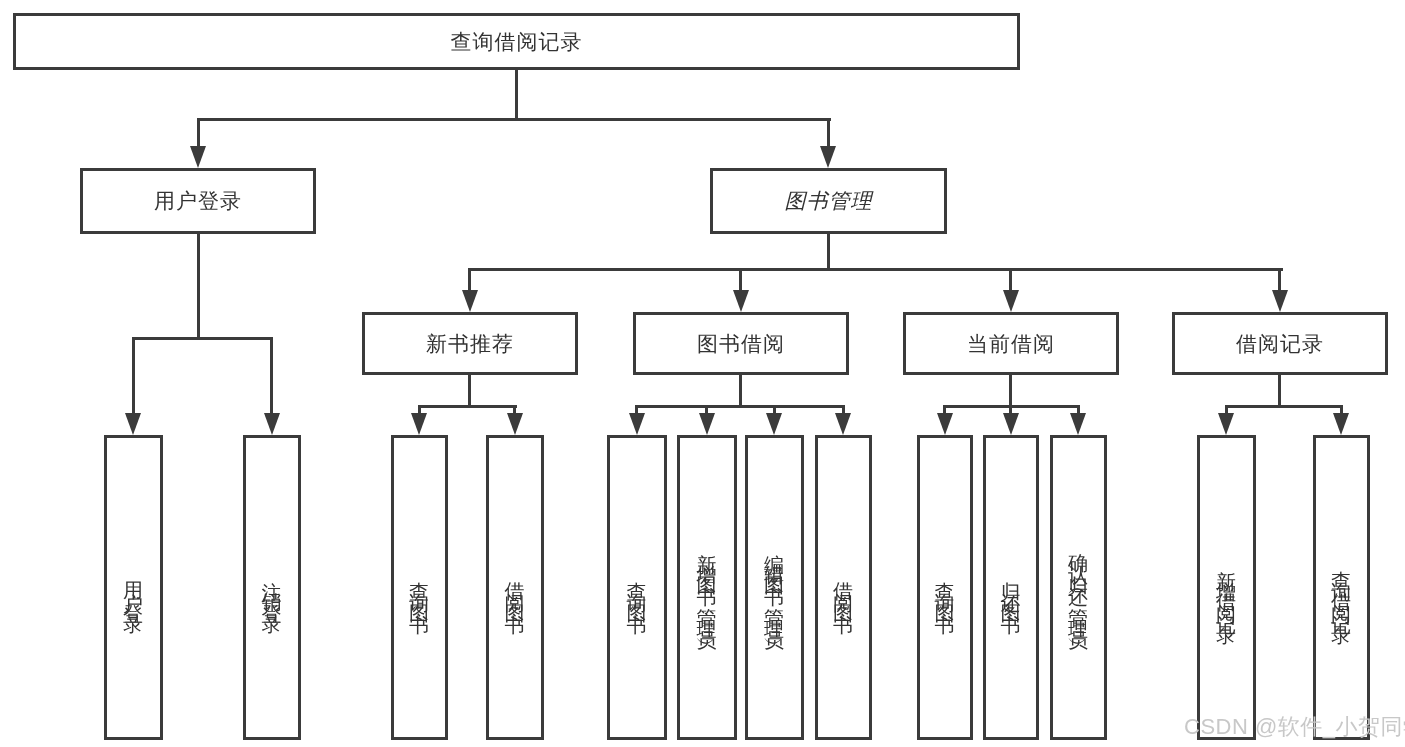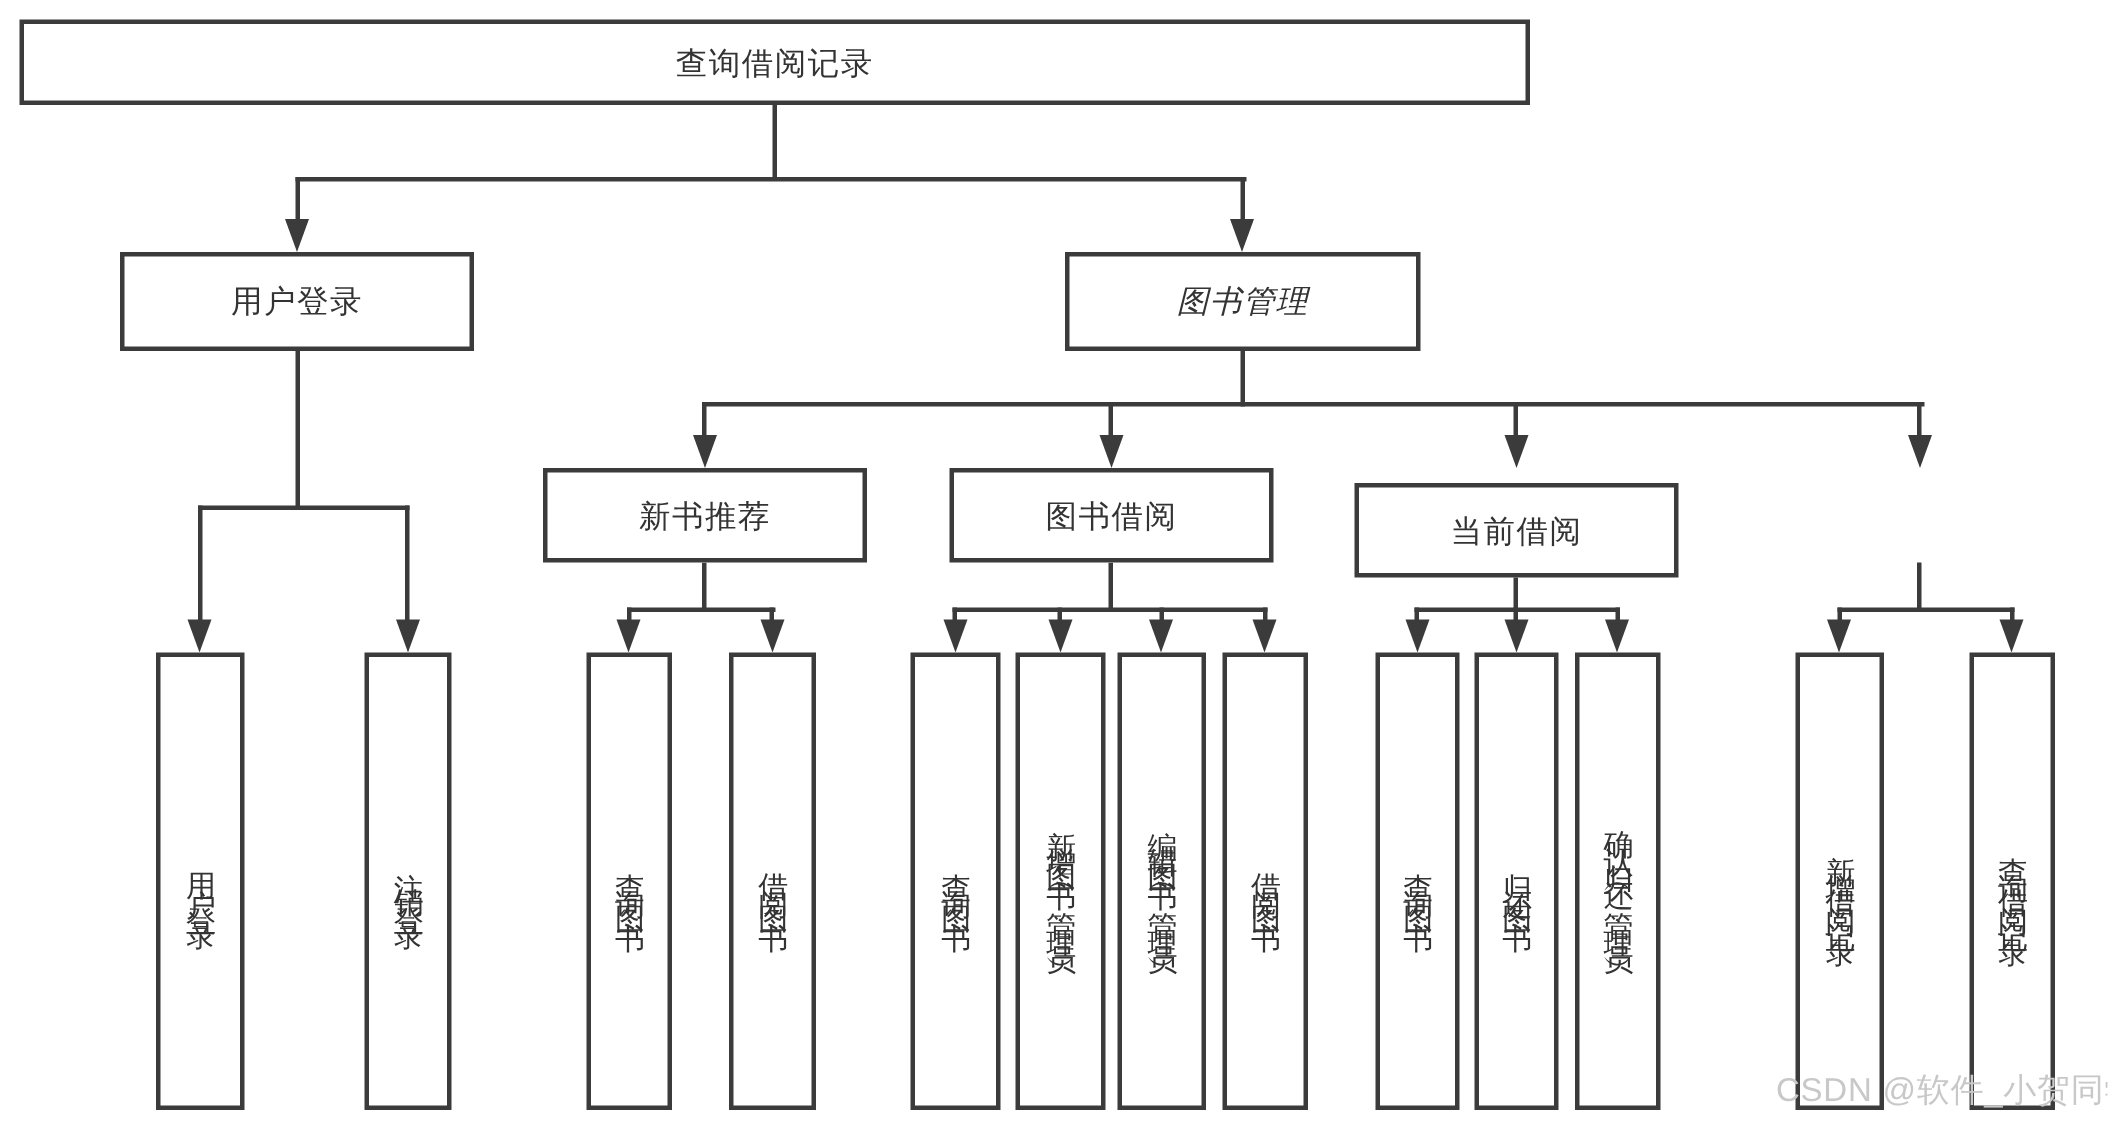--- a/index.html
+++ b/index.html
@@ -82,21 +82,22 @@
   <div class="line" style="left:1340px;top:405px;width:3px;height:10px;"></div>
   <div class="arrow" style="left:1333px;top:413px;"></div>
 
   <div class="box h" style="left:13px;top:13px;width:1007px;height:57px;">查询借阅记录</div>
 
   <div class="box h" style="left:80px;top:168px;width:236px;height:66px;">用户登录</div>
   <div class="box h" style="left:710px;top:168px;width:237px;height:66px;font-style:italic;">图书管理</div>
 
   <div class="box h" style="left:362px;top:312px;width:216px;height:63px;">新书推荐</div>
   <div class="box h" style="left:633px;top:312px;width:216px;height:63px;">图书借阅</div>
-  <div class="box h" style="left:903px;top:312px;width:216px;height:63px;margin-top:10px;">当前借阅</div>
+  <div class="box h" style="left:903px;top:312px;width:216px;height:63px;">当前借阅</div>
+  <div class="box h" style="left:1172px;top:312px;width:216px;height:63px;">借阅记录</div>
 
   <div class="box v" style="left:104px;top:435px;width:59px;height:305px;">用户登录</div>
   <div class="box v" style="left:243px;top:435px;width:58px;height:305px;">注销登录</div>
 
   <div class="box v" style="left:391px;top:435px;width:57px;height:305px;">查询图书</div>
   <div class="box v" style="left:486px;top:435px;width:58px;height:305px;">借阅图书</div>
 
   <div class="box v" style="left:607px;top:435px;width:60px;height:305px;">查询图书</div>
   <div class="box v" style="left:677px;top:435px;width:60px;height:305px;">新增图书（管理员）</div>
   <div class="box v" style="left:745px;top:435px;width:59px;height:305px;">编辑图书（管理员）</div>

